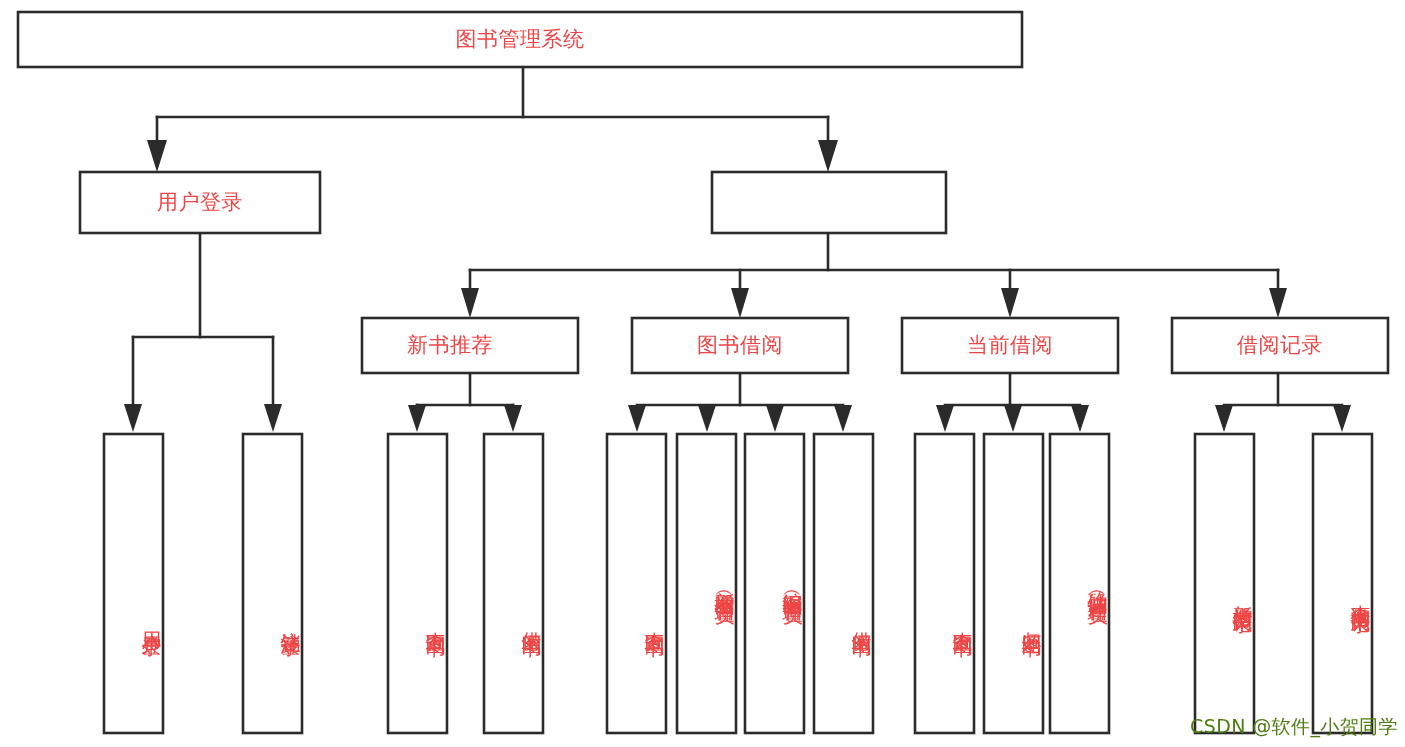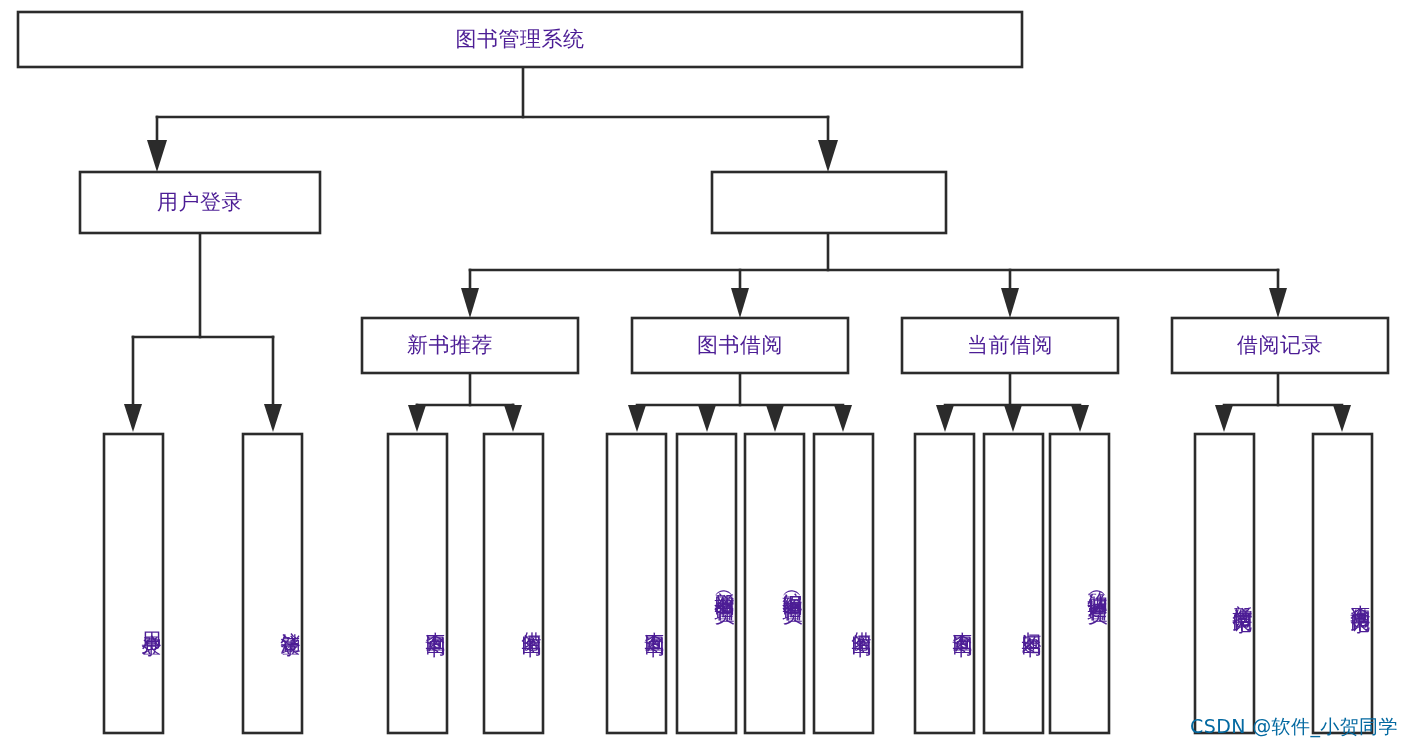--- a/index.html
+++ b/index.html
@@ -37,39 +37,39 @@
   }
   .arrow-head {
     fill: #2b2b2b;
     stroke: none;
   }
   .node-label {
     position: absolute;
     display: flex;
     align-items: center;
     justify-content: center;
-    color: #4c1d95;
+    color: #ef4444;
     font-family: "DejaVu Sans", "Liberation Sans", sans-serif;
     font-size: 21px;
     line-height: 1.18;
     letter-spacing: 0.5px;
     white-space: nowrap;
     pointer-events: none;
   }
   .node-label.vertical {
     writing-mode: vertical-rl;
     text-orientation: upright;
     font-size: 20px;
     letter-spacing: 2px;
     align-items: flex-start;
     justify-content: center;
   }
   .watermark {
     position: absolute;
-    color: #0369a1;
+    color: #4d7c0f;
     font-size: 19px;
     font-family: "DejaVu Sans", "Liberation Sans", sans-serif;
     white-space: nowrap;
     letter-spacing: 0.4px;
   }
 </style>
 </head>
 <body>
 
 <div id="diagram-root">

